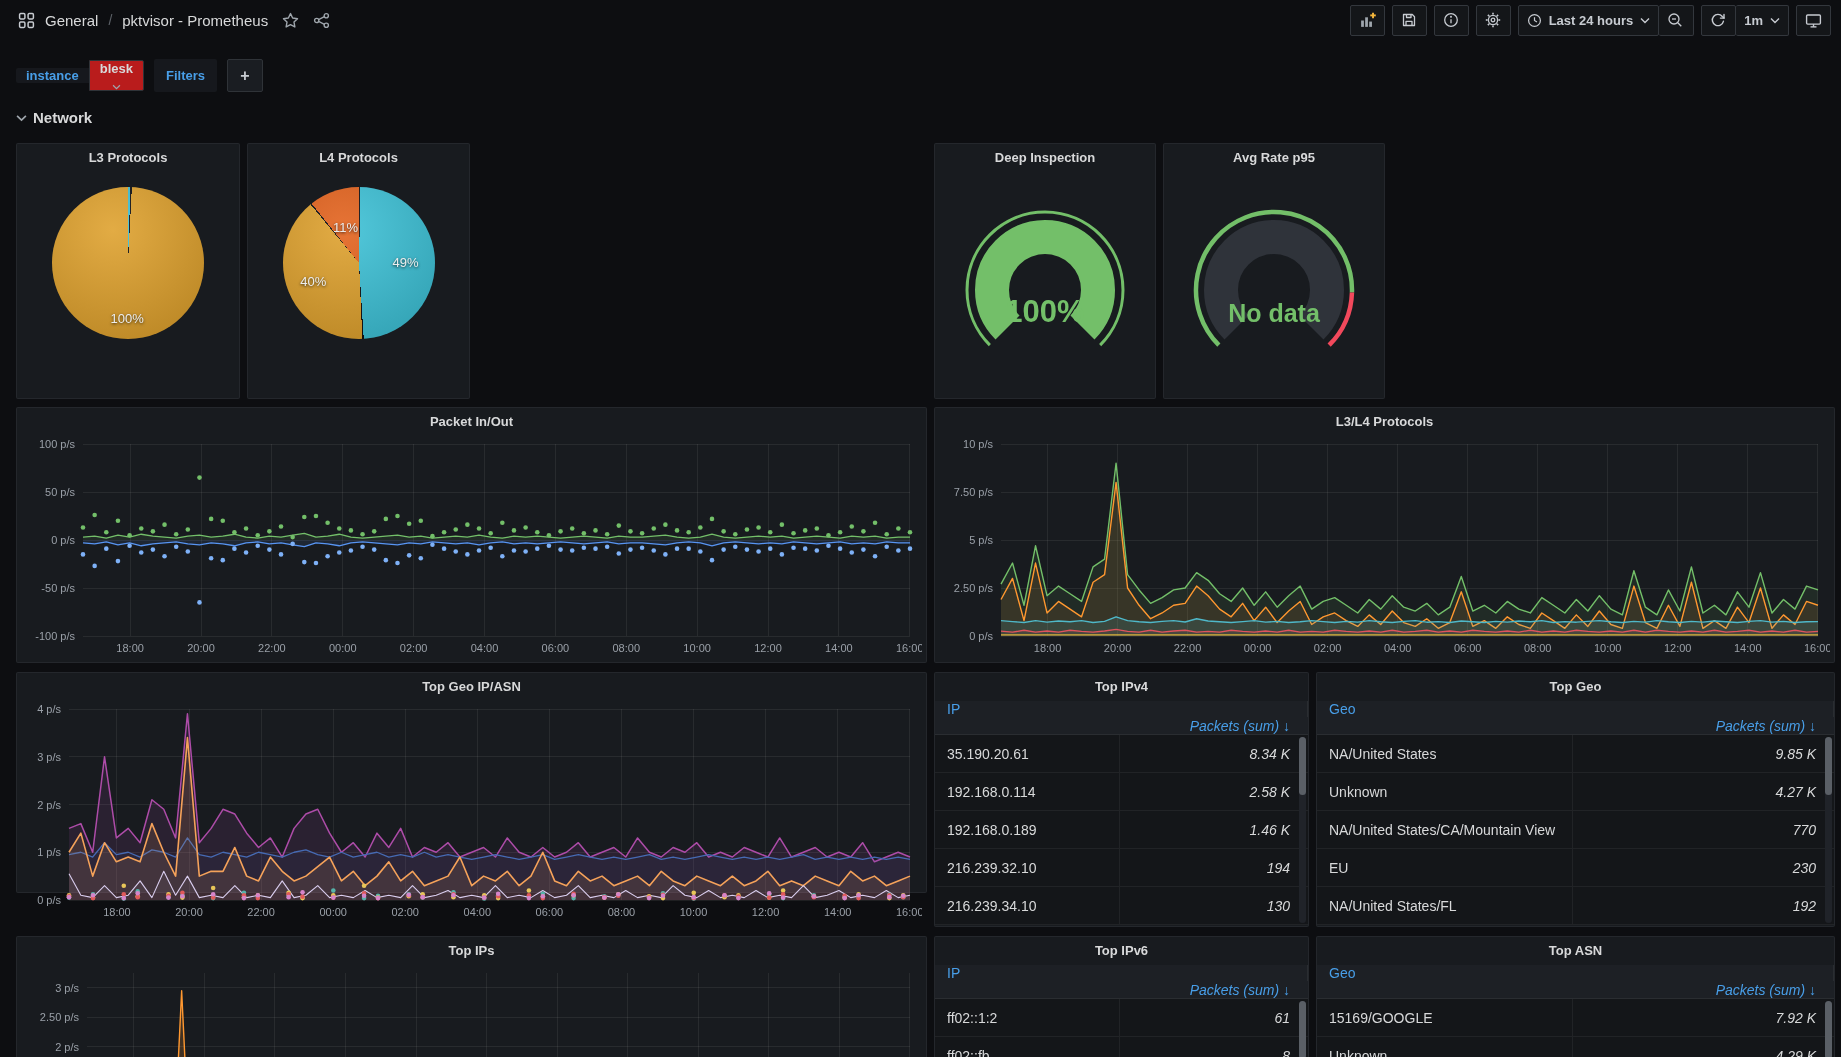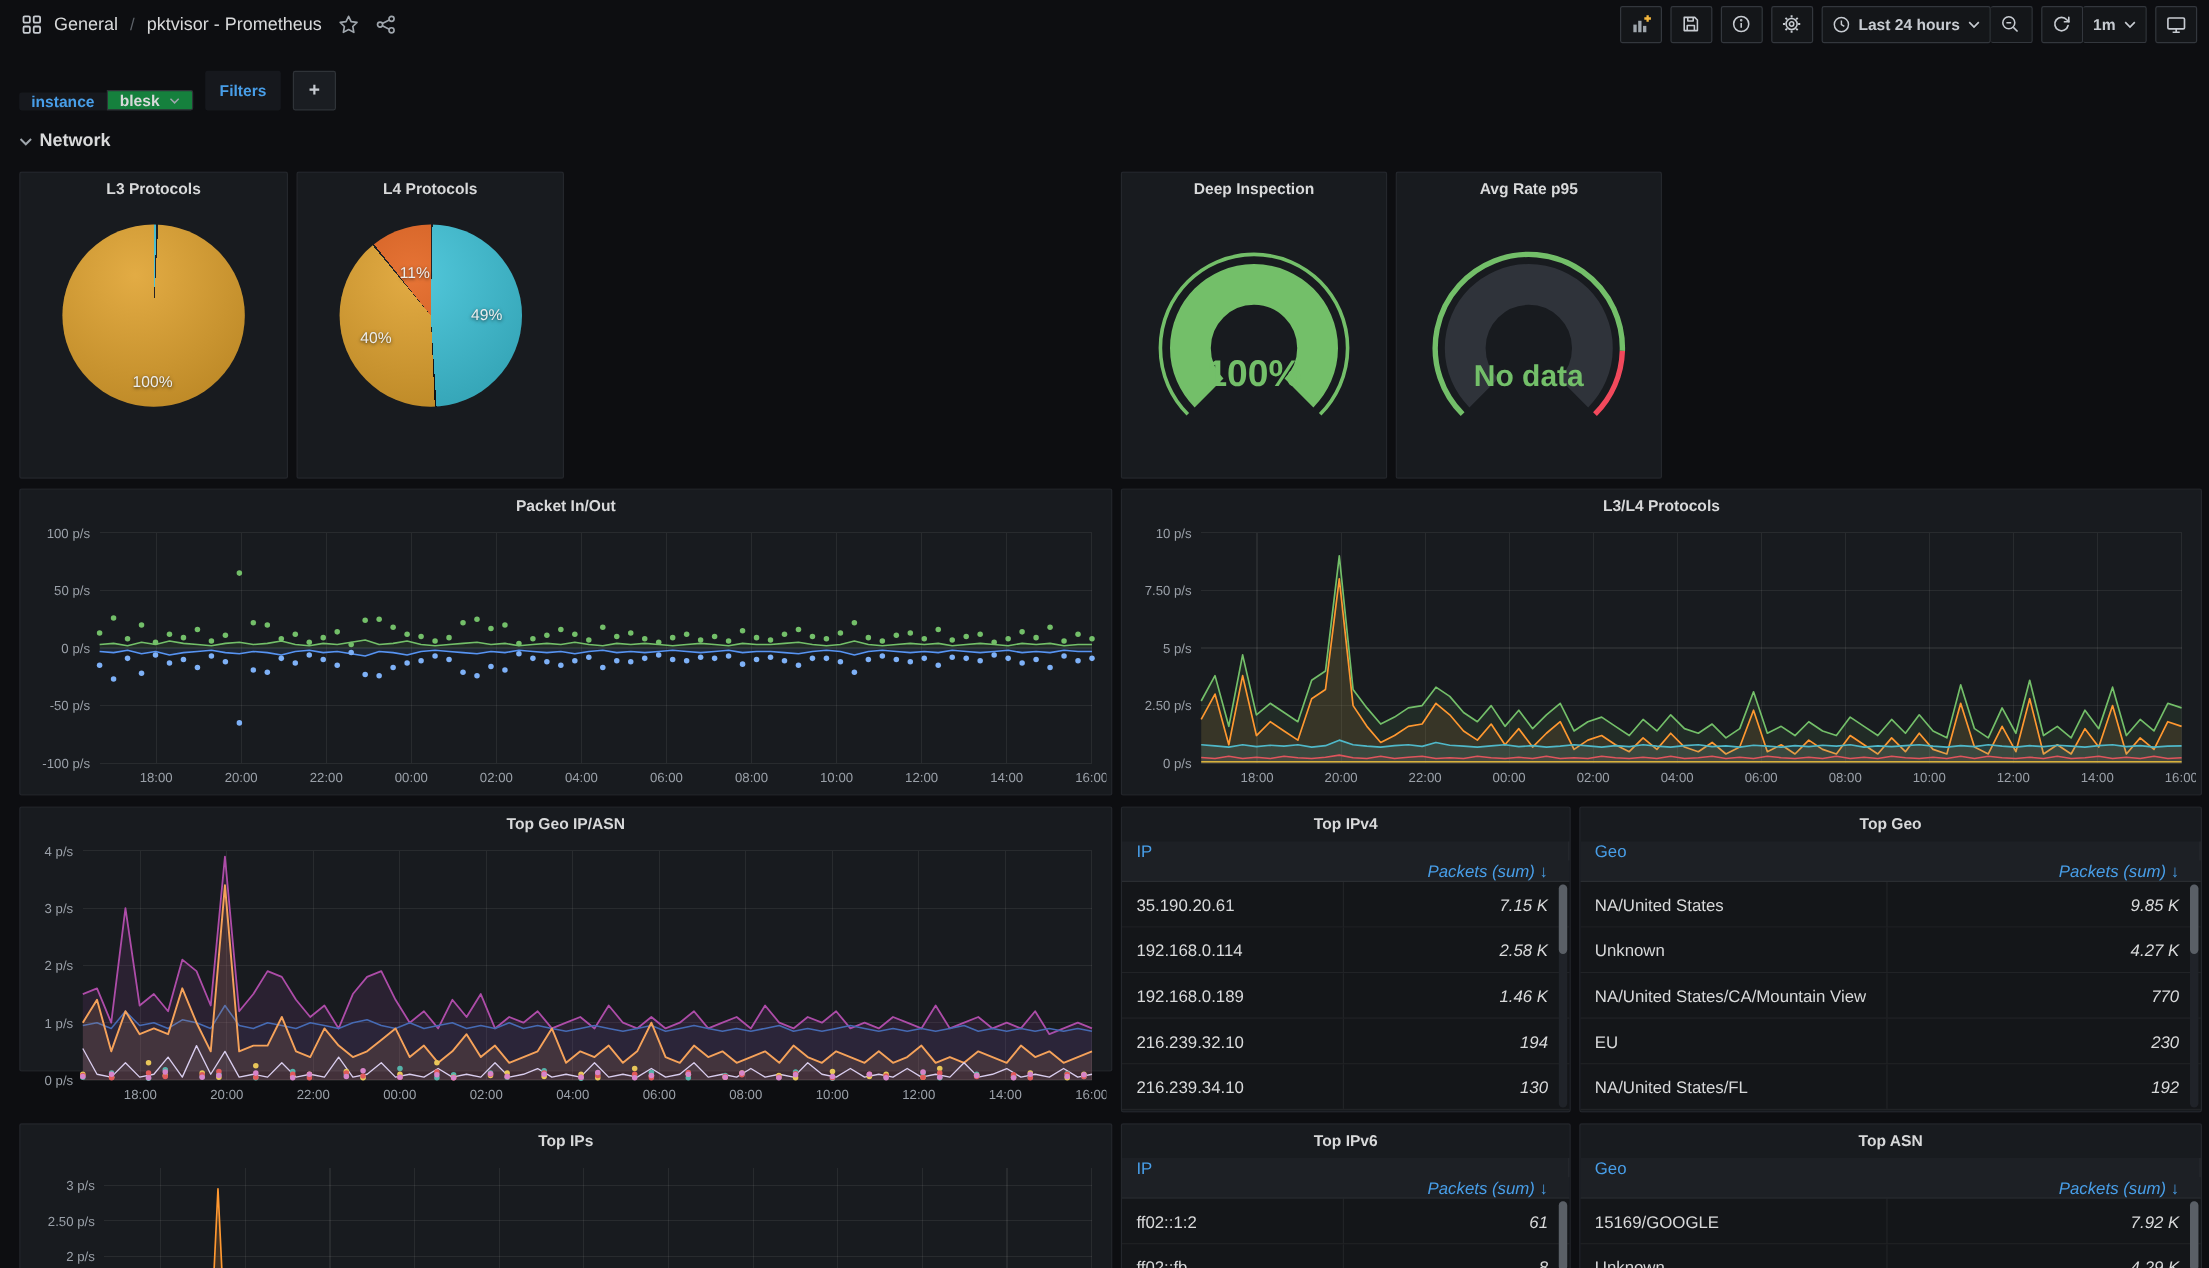--- a/index.html
+++ b/index.html
@@ -24,26 +24,26 @@
   .toolbar{ display:flex; align-items:center; gap:7px;padding-left:24px; }
   .tbtn{ height:31px; min-width:35px; padding:0 8px; display:flex; align-items:center; gap:7px;
     background:#141619; border:1px solid #33373d; border-radius:2px; color:#c7cbd1;
     font-size:13px; font-weight:600; cursor:pointer; font-family:inherit; }
   .btn-group{ display:flex; }
   .btn-group .tbtn+.tbtn{ border-left:none; }
   .tbtn .lbl{ white-space:nowrap; }
 
   
   .subbar{ position:absolute; top:59px; left:16px; display:flex; align-items:center; gap:10px; }
-  .varwrap{ display:flex; align-items:flex-end; height:33px; }
+  .varwrap{ display:flex; align-items:center; height:33px; }
   .var-label{ display:flex; align-items:center; padding:0 10px; background:#16181d;
     color:#489ee8; font-size:13px; font-weight:600; border-radius:2px 0 0 2px; }
-  .var-value{ display:flex; align-items:center; gap:8px; padding:0 10px; background:#15803d;
+  .var-value{ display:flex; align-items:center; gap:8px; padding:0 10px; background:#b91c1c;
     border:1px solid #2f3338; color:#d8d9da; font-size:13px; font-weight:600;
-    border-radius:0 2px 2px 0; cursor:pointer; font-family:inherit; }
+    border-radius:0 2px 2px 0; cursor:pointer; font-family:inherit;flex-direction:column; }
   .chip{ height:33px; display:flex; align-items:center; padding:0 12px; background:#16181d;
     color:#489ee8; font-size:13px; font-weight:600; border:none; border-radius:2px;
     cursor:pointer; font-family:inherit; }
   .chip.add{ background:#1a1d22; border:1px solid #2f3338; color:#c7cbd1; font-size:16px;
     width:36px; justify-content:center; }
 
   
   .rowhdr{ position:absolute; top:109px; left:16px; display:flex; align-items:center; gap:6px;
     cursor:pointer; }
   .rowhdr .rlabel{ font-size:15px; font-weight:700; color:#d8d9da; }
@@ -721,21 +721,21 @@
 
 <section class="panel" style="left:934px;top:672px;width:375px;height:255px">
   <div class="ptitle">Top IPv4</div>
   <div class="tbl">
       <div class="trow thead">
         <div class="tcell">IP</div>
         <div class="tcell num">Packets (sum) ↓</div>
       </div>
       <div class="trow">
         <div class="tcell">35.190.20.61</div>
-        <div class="tcell num">7.15 K</div>
+        <div class="tcell num">8.34 K</div>
       </div>
       <div class="trow">
         <div class="tcell">192.168.0.114</div>
         <div class="tcell num">2.58 K</div>
       </div>
       <div class="trow">
         <div class="tcell">192.168.0.189</div>
         <div class="tcell num">1.46 K</div>
       </div>
       <div class="trow">

